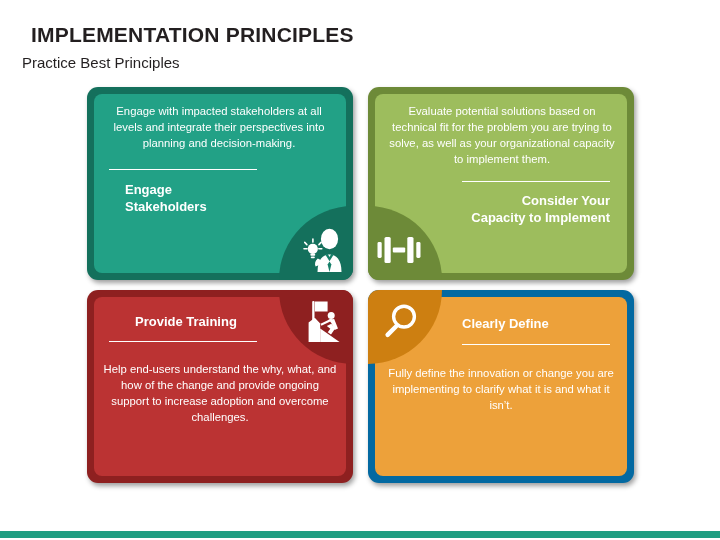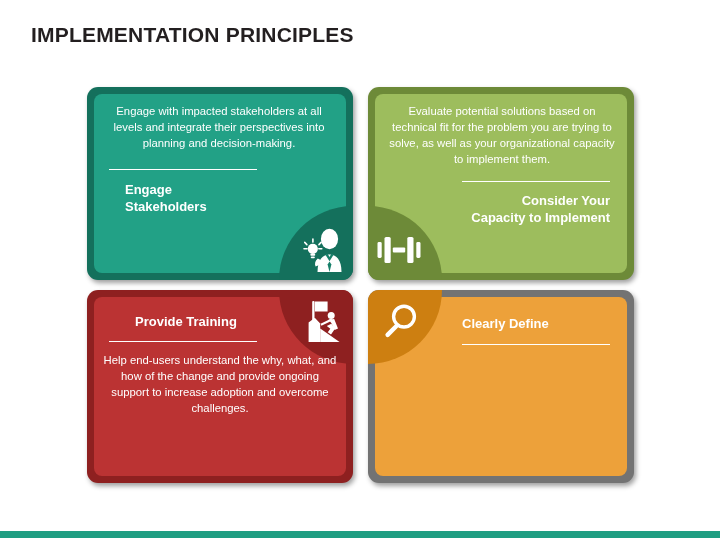--- a/index.html
+++ b/index.html
@@ -111,38 +111,39 @@
 
   
   .tr .content{padding:16px 16px 12px 18px;}
   .tr .rule{margin:14px 0 0 auto;margin-right:8px;width:148px;}
   .tr .cardtitle{margin:11px 8px 0 0;text-align:right;}
 
   
   .bl .content{padding:18px 16px 14px 16px;}
   .bl .cardtitle{margin:6px 0 0 32px;text-align:left;}
   .bl .rule{margin:10px 0 0 6px;width:148px;}
-  .bl .desc{margin-top:10px;}
+  .bl .desc{margin-top:19px;}
 
   
   .br .content{padding:18px 16px 14px 16px;}
   .br .cardtitle{margin:8px 0 0 78px;text-align:left;}
   .br .rule{margin:11px 0 0 auto;margin-right:8px;width:148px;}
   .br .desc{margin-top:20px;}
 
   
   .accent-bar{
     position:absolute;left:0;right:0;top:531px;height:7px;
   }
 </style>
 </head>
 <body>
 
 <div class="header">
   <div class="page-title">IMPLEMENTATION PRINCIPLES</div>
+  <div class="page-subtitle">Practice Best Principles</div>
 </div>
 
 <div class="grid">
 
   <div class="card tr" style="background: rgb(109, 138, 56);">
     <div class="panel" style="background: rgb(157, 189, 93);"></div>
 
     <div class="notch bl">
       <div class="fill" style="background: rgb(109, 138, 56);"></div>
       <div class="glyph">
@@ -236,36 +237,37 @@
 
     <div class="content">
       <div class="cardtitle">
         <div>Provide Training</div>
       </div>
       <hr class="rule">
       <div class="desc">Help end-users understand the why, what, and how of the change and provide ongoing support to increase adoption and overcome challenges.</div>
     </div>
   </div>
 
-  <div class="card br" style="background: #737373;">
+  <div class="card br" style="background: #0369a1;">
     <div class="panel" style="background: rgb(237, 161, 58);"></div>
 
     <div class="notch tl">
       <div class="fill" style="background: rgb(205, 127, 17);"></div>
       <div class="glyph">
         <svg width="44" height="44" viewBox="0 0 44 44">
           <circle cx="26" cy="15.6" r="10.4" fill="none" stroke="#ffffff" stroke-width="3.4"></circle>
           <rect x="5.6" y="27.4" width="16.6" height="4.4" rx="2.2" transform="rotate(-45 13.9 29.6)" fill="#ffffff"></rect>
         </svg>
       </div>
     </div>
 
     <div class="content">
       <div class="cardtitle">
         <div>Clearly Define</div>
       </div>
       <hr class="rule">
+      <div class="desc">Fully define the innovation or change you are implementing to clarify what it is and what it isn’t.</div>
     </div>
   </div>
 
 </div>
 
 <div class="accent-bar" style="background: rgb(31, 158, 130);"></div>
 
 </body></html>

